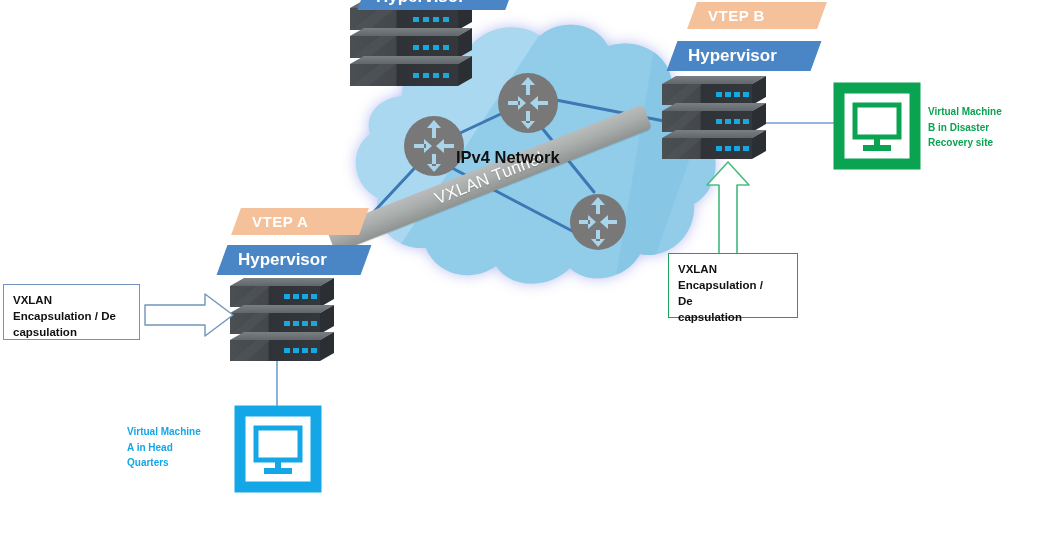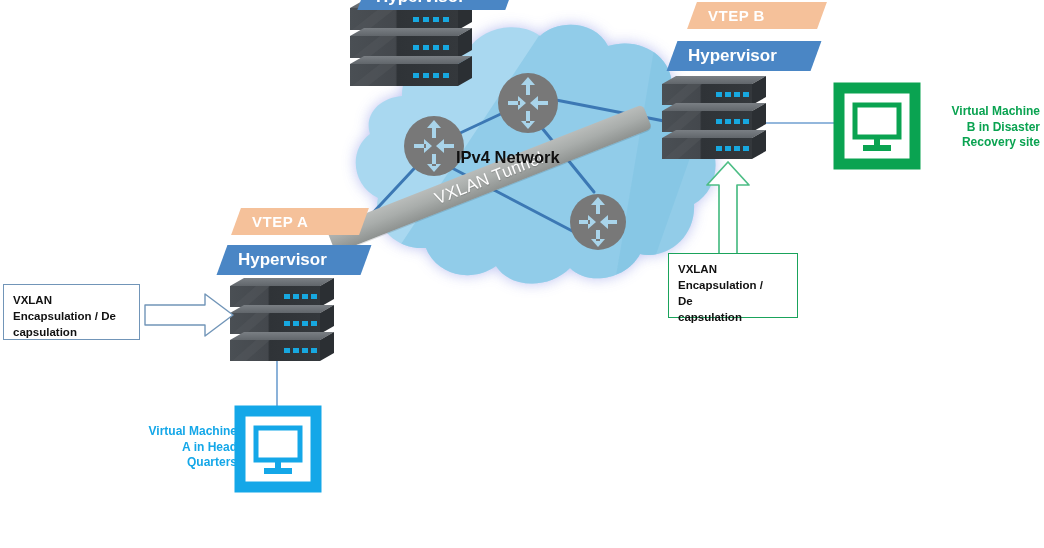--- a/index.html
+++ b/index.html
@@ -30,25 +30,24 @@
     color:#111111;
     line-height:16px;
     padding:7px 19px 6px 9px;
   }
   .txtbox.blue{border:1.2px solid #7195b8;}
   .txtbox.green{border:1.4px solid #1aa35b;}
 
   
   .vmlabel{
     position:absolute;
-    font-size:12px;
+    font-size:10px;
     font-weight:bold;
     line-height:15.5px;
     white-space:pre-line;
-    text-align:right;
   }
   .vmlabel.cyan{color:#14a7e8;}
   .vmlabel.green{color:#0aa351;}
 
   
   .cloudlabel{
     position:absolute;
     font-size:16.5px;
     font-weight:bold;
     color:#101010;

